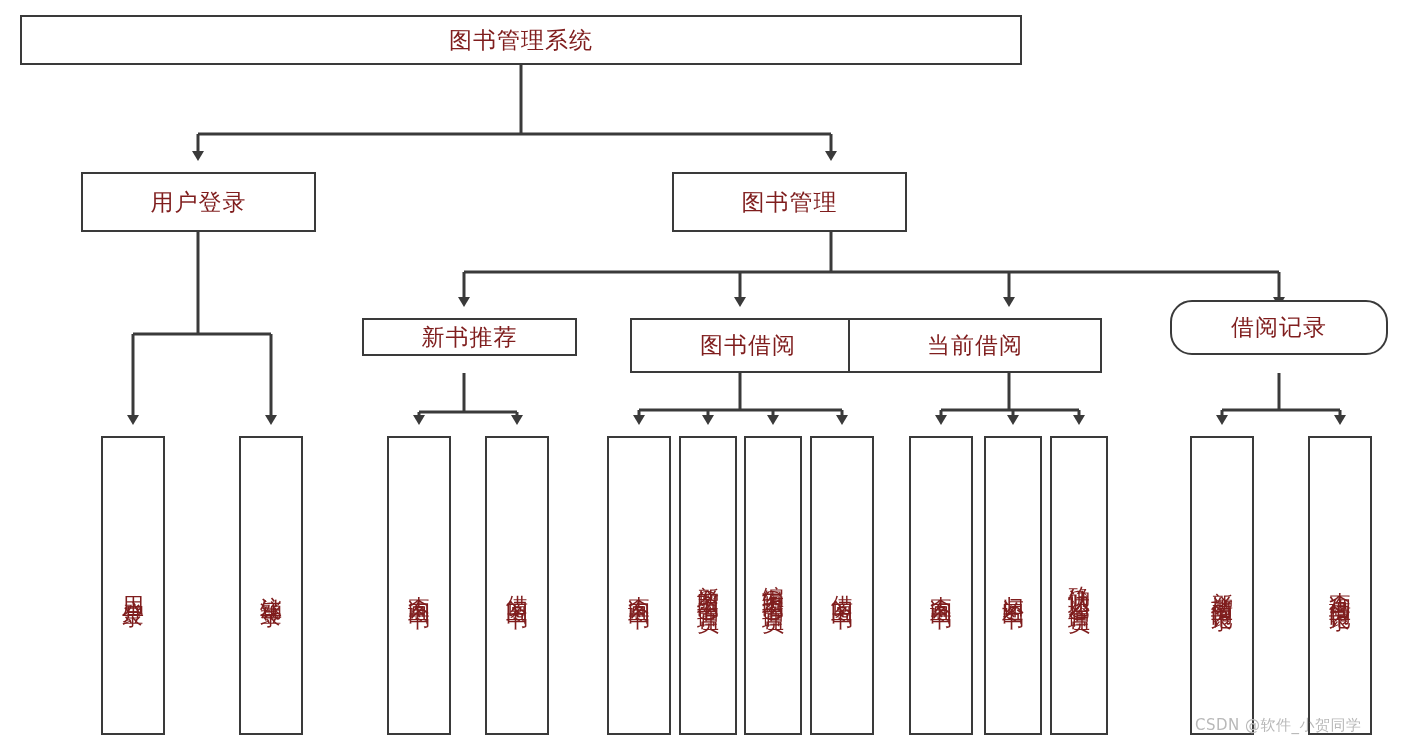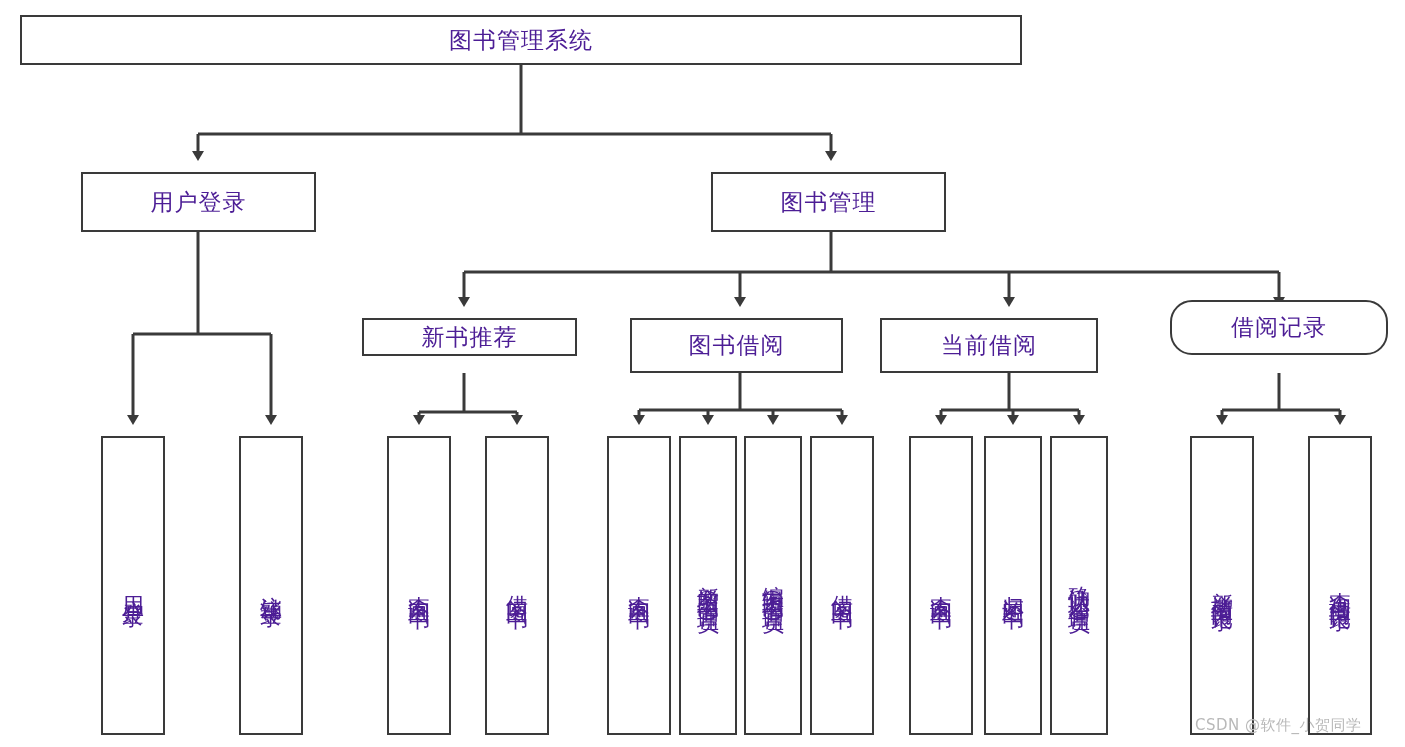--- a/index.html
+++ b/index.html
@@ -26,21 +26,21 @@
     pointer-events: none;
   }
   .node {
     position: absolute;
     box-sizing: border-box;
     background: #ffffff;
     border: 2.2px solid #3a3a3a;
     display: flex;
     align-items: center;
     justify-content: center;
-    color: #4c1d95;
+    color: #7f1d1d;
   }
   .node-label {
     display: block;
     text-align: center;
     line-height: 1.05;
     white-space: nowrap;
   }
   .node.horiz .node-label {
     font-size: 23px;
     letter-spacing: 1px;
@@ -124,31 +124,31 @@
     </g>
   </svg>
 
   <div class="node root horiz" style="left: 20px; top: 15px; width: 1002px; height: 50px;">
     <span class="node-label">图书管理系统</span>
   </div>
 
   <div class="node horiz" style="left: 81px; top: 172px; width: 235px; height: 60px;">
     <span class="node-label">用户登录</span>
   </div>
-  <div class="node horiz" style="left: 711px; top: 172px; width: 235px; height: 60px;">
+  <div class="node horiz" style="left: 672px; top: 172px; width: 235px; height: 60px;">
     <span class="node-label">图书管理</span>
   </div>
 
   <div class="node horiz" style="left: 362px; top: 318px; width: 215px; height: 38px;">
     <span class="node-label">新书推荐</span>
   </div>
-  <div class="node horiz" style="left: 630px; top: 318px; width: 213px; height: 55px;">
+  <div class="node horiz" style="left: 630px; top: 318px; width: 236px; height: 55px;">
     <span class="node-label">图书借阅</span>
   </div>
-  <div class="node horiz" style="left: 880px; top: 318px; width: 218px; height: 55px;">
+  <div class="node horiz" style="left: 848px; top: 318px; width: 254px; height: 55px;">
     <span class="node-label">当前借阅</span>
   </div>
   <div class="node horiz" style="left: 1170px; top: 300px; width: 218px; height: 55px; border-radius: 22px;">
     <span class="node-label">借阅记录</span>
   </div>
 
   <div class="node vert" style="left: 101px; top: 436px; width: 64px; height: 299px;">
     <span class="node-label">用户登录</span>
   </div>
   <div class="node vert" style="left: 239px; top: 436px; width: 64px; height: 299px;">

